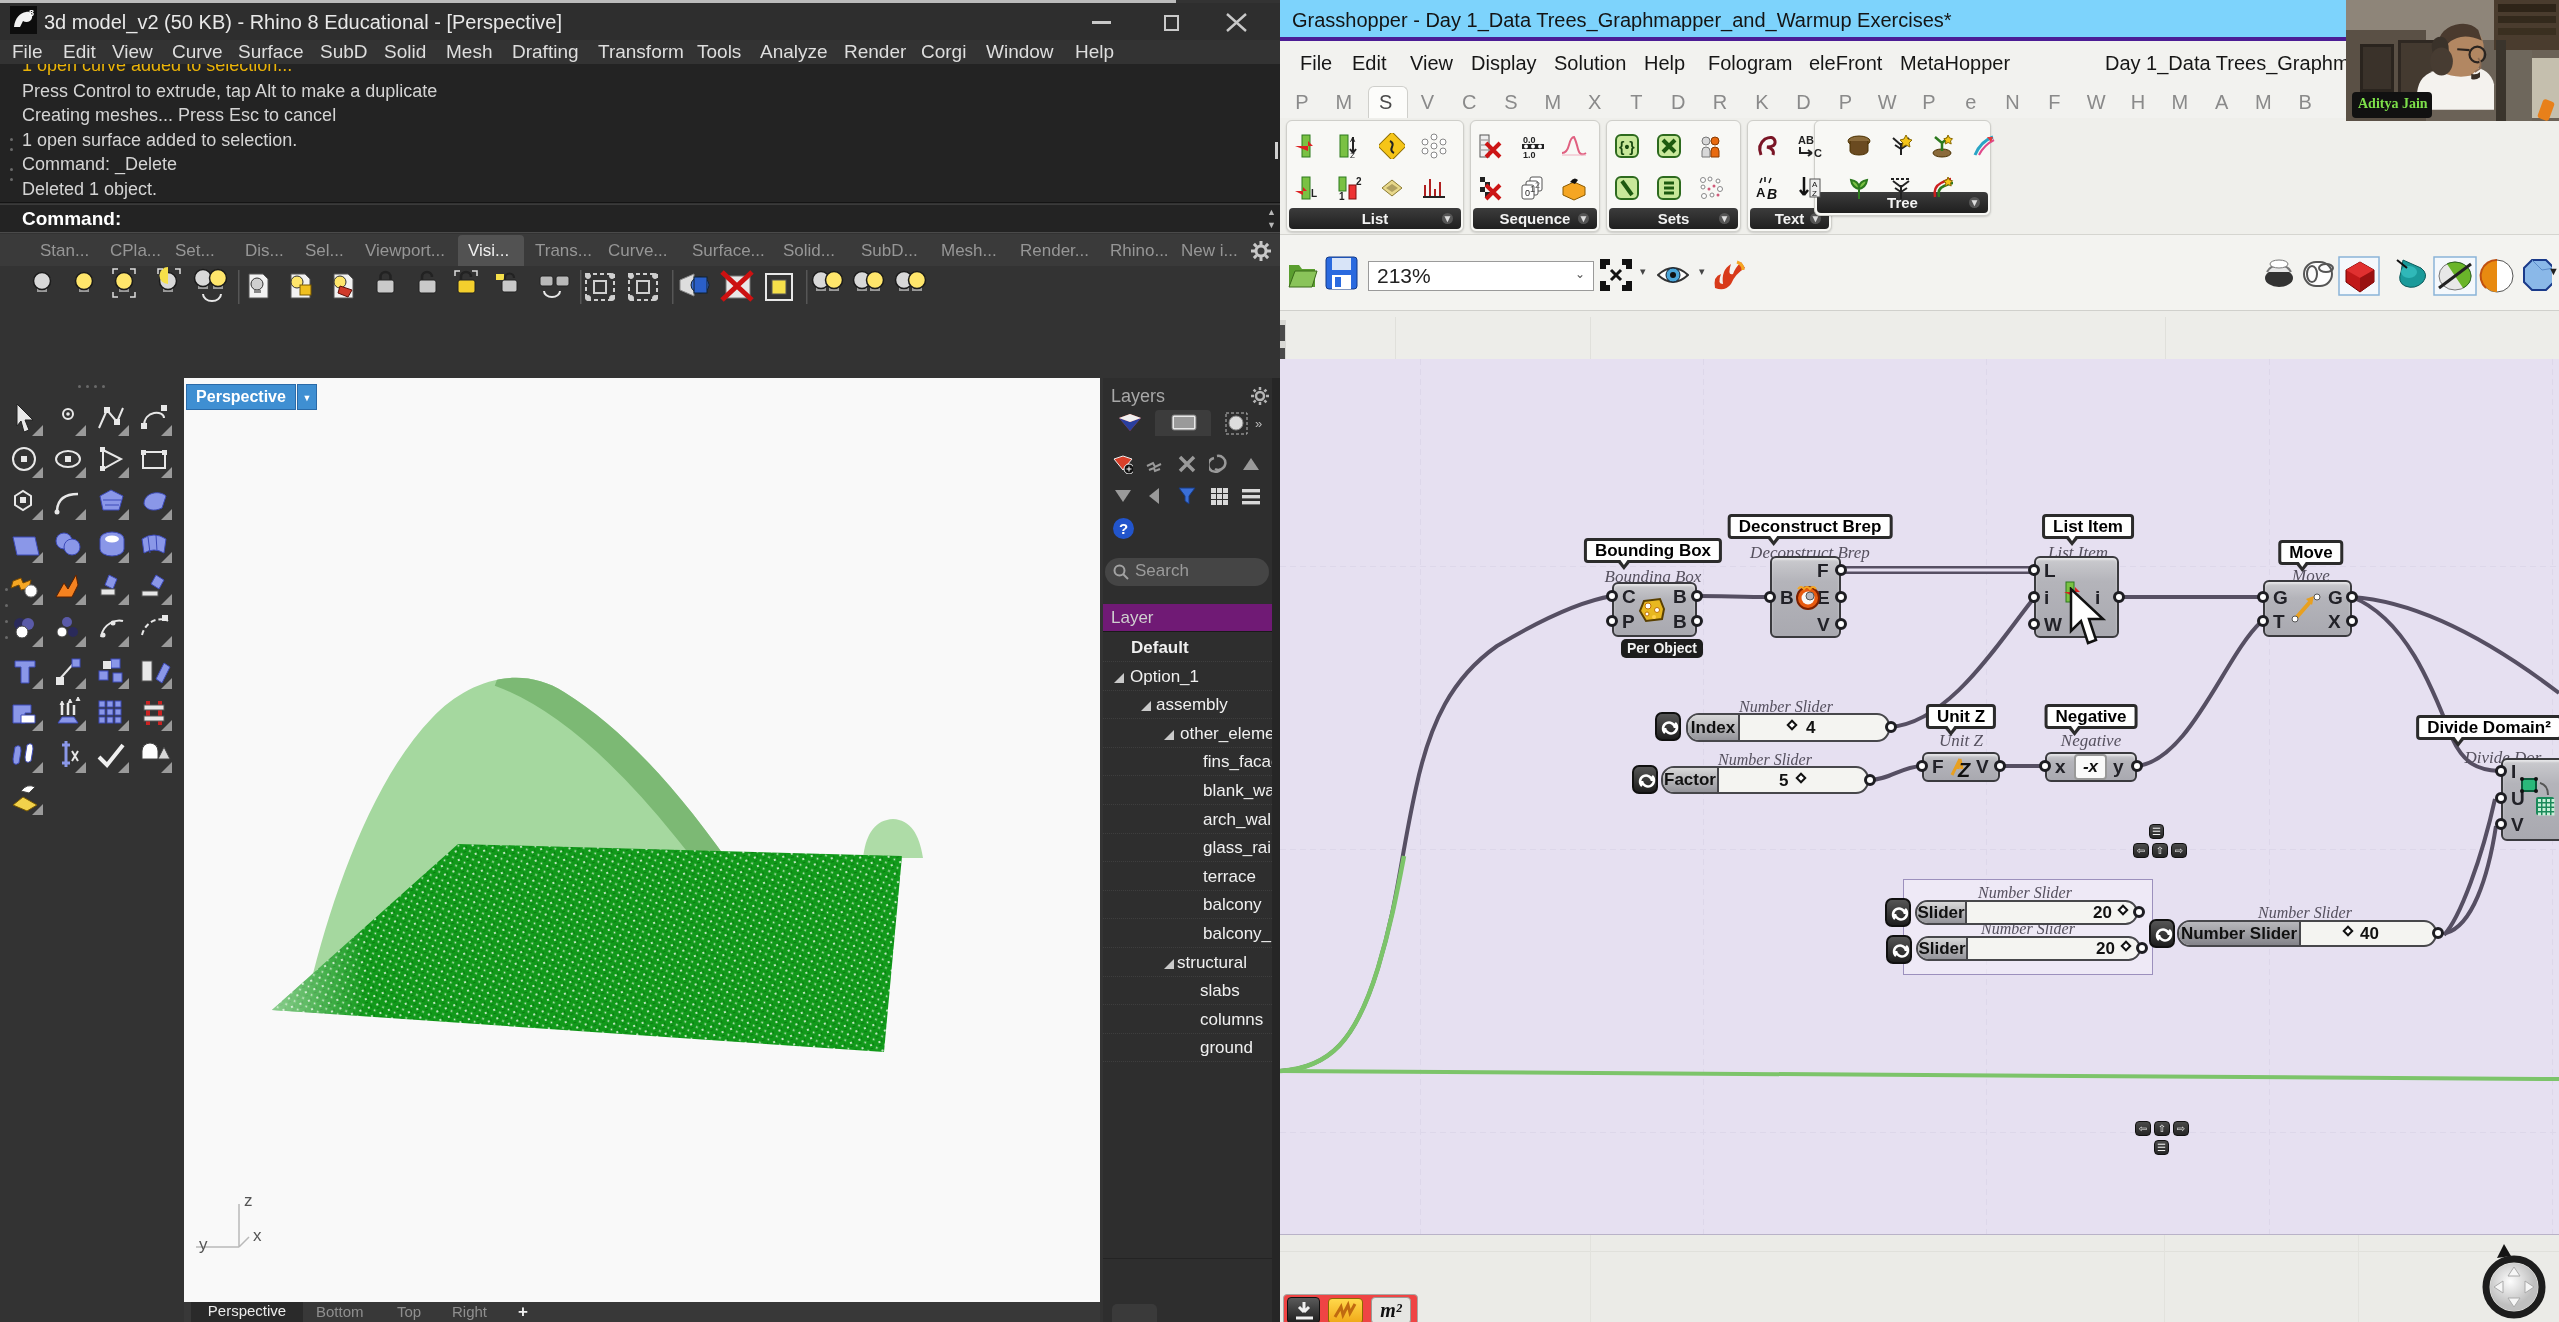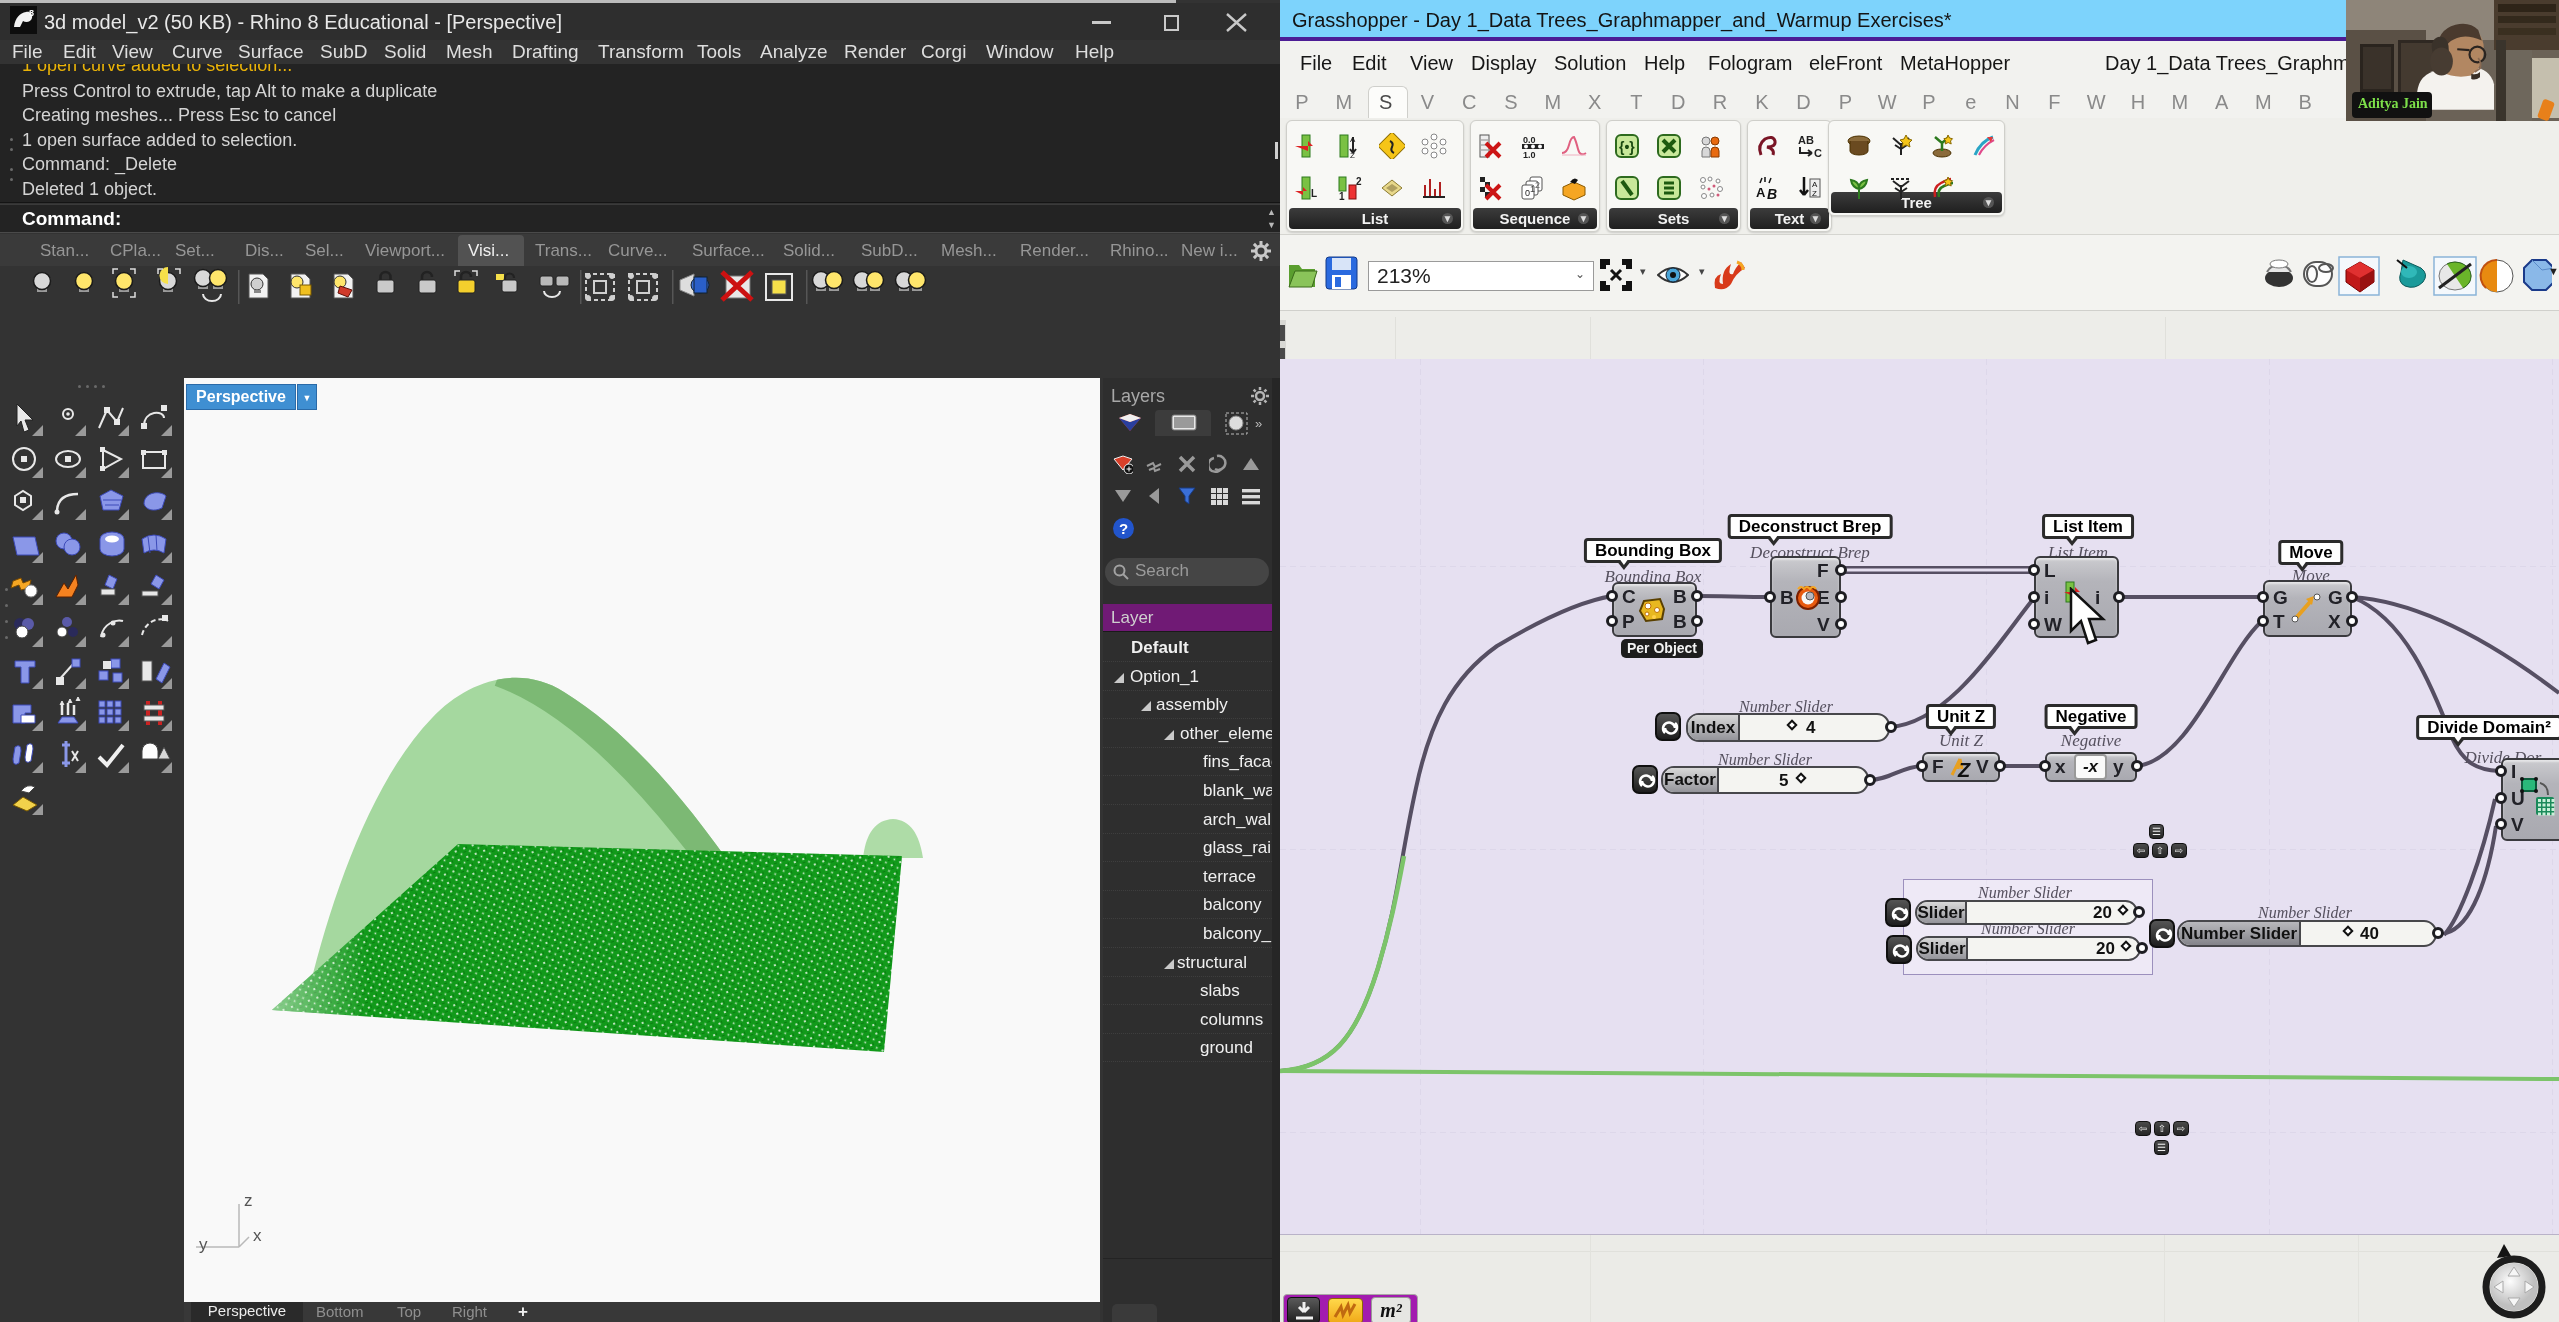--- a/index.html
+++ b/index.html
@@ -659,21 +659,21 @@
       </div>
       <div class="grp" style="left:190px;top:2px;width:130px;height:112px">
         <div class="glab">Sequence<i>▼</i></div>
       </div>
       <div class="grp" style="left:326px;top:2px;width:135px;height:112px">
         <div class="glab">Sets<i>▼</i></div>
       </div>
       <div class="grp" style="left:467px;top:2px;width:85px;height:112px">
         <div class="glab">Text<i>▼</i></div>
       </div>
-      <div class="grp" style="left:548px;top:2px;width:177px;height:96px">
+      <div class="grp" style="left:534px;top:2px;width:177px;height:96px">
         <div class="glab">Tree<i>▼</i></div>
       </div>
       <svg class="a" style="left:14px;top:15px" width="26" height="26" viewBox="0 0 26 26">
         <rect x="8" y="2" width="8" height="22" fill="#7ac143" stroke="#2d7a1e"></rect>
         <path d="M1 13 h18 l-5 -5 v10 z" fill="#d22"></path>
       </svg>
       <svg class="a" style="left:56px;top:15px" width="26" height="26" viewBox="0 0 26 26">
         <rect x="4" y="2" width="8" height="22" fill="#7ac143" stroke="#2d7a1e"></rect>
         <path d="M17 4 v16 m0 0 l-3 -4 m3 4 l3 -4" stroke="#222" stroke-width="2" fill="none"></path>
         <text x="14" y="9" font-size="8" fill="#222">A</text>
@@ -1137,21 +1137,21 @@
       <div class="wbtn" style="left:855px;top:762px">⇦</div>
       <div class="wbtn" style="left:874px;top:762px">⇧</div>
       <div class="wbtn" style="left:893px;top:762px">⇨</div>
       <div class="wbtn" style="left:874px;top:781px;width:15px">☰</div>
     </div>
     <div class="a" style="left:0;top:1234px;width:1279px;height:88px;background:#EBEBE7;border-top:1px solid #b9b2c8">
       <div class="a" style="left:0;top:16px;width:1279px;height:1px;background:#e0e0db"></div>
       <div class="a" style="left:310px;top:0;width:1px;height:88px;background:#e2e2dd"></div>
       <div class="a" style="left:884px;top:0;width:1px;height:88px;background:#e2e2dd"></div>
       <div class="a" style="left:1078px;top:0;width:1px;height:88px;background:#e2e2dd"></div>
-      <div class="a" style="left:3px;top:59px;width:135px;height:29px;background:#a21caf;border:1px solid #a8a8a4;border-radius:4px 4px 0 0">
+      <div class="a" style="left:3px;top:59px;width:135px;height:29px;background:#ef4444;border:1px solid #a8a8a4;border-radius:4px 4px 0 0">
         <div class="a" style="left:3px;top:2px;width:33px;height:27px;background:linear-gradient(180deg,#5a5a5a,#1e1e1e);border:1px solid #111;border-radius:4px"><svg width="33" height="25">
             <path d="M16 4 v10 m0 0 l-5 -5 m5 5 l5 -5 M8 20 h17" stroke="#f0f0f0" stroke-width="3" fill="none"></path>
           </svg></div>
         <div class="a" style="left:44px;top:3px;width:35px;height:26px;background:linear-gradient(180deg,#ffd84a,#f0a818);border:1px solid #8a6a00;border-radius:4px"><svg width="35" height="24">
             <path d="M6 18 l6 -10 2 8 5 -10 2 8 5 -9" stroke="#c06a10" stroke-width="3" fill="none"></path>
           </svg></div>
         <div class="a" style="left:87px;top:2px;width:40px;height:27px;background:#e6e6e2;border:1px solid #9a9a96;border-radius:4px;text-align:center;font:italic bold 20px 'Liberation Serif',serif;color:#111;line-height:25px">m²</div>
       </div>
       <svg class="a" style="left:1193px;top:6px" width="82" height="82" viewBox="0 0 82 82">
         <path d="M24 17 L31 3 L38 15 z" fill="#141414"></path>

